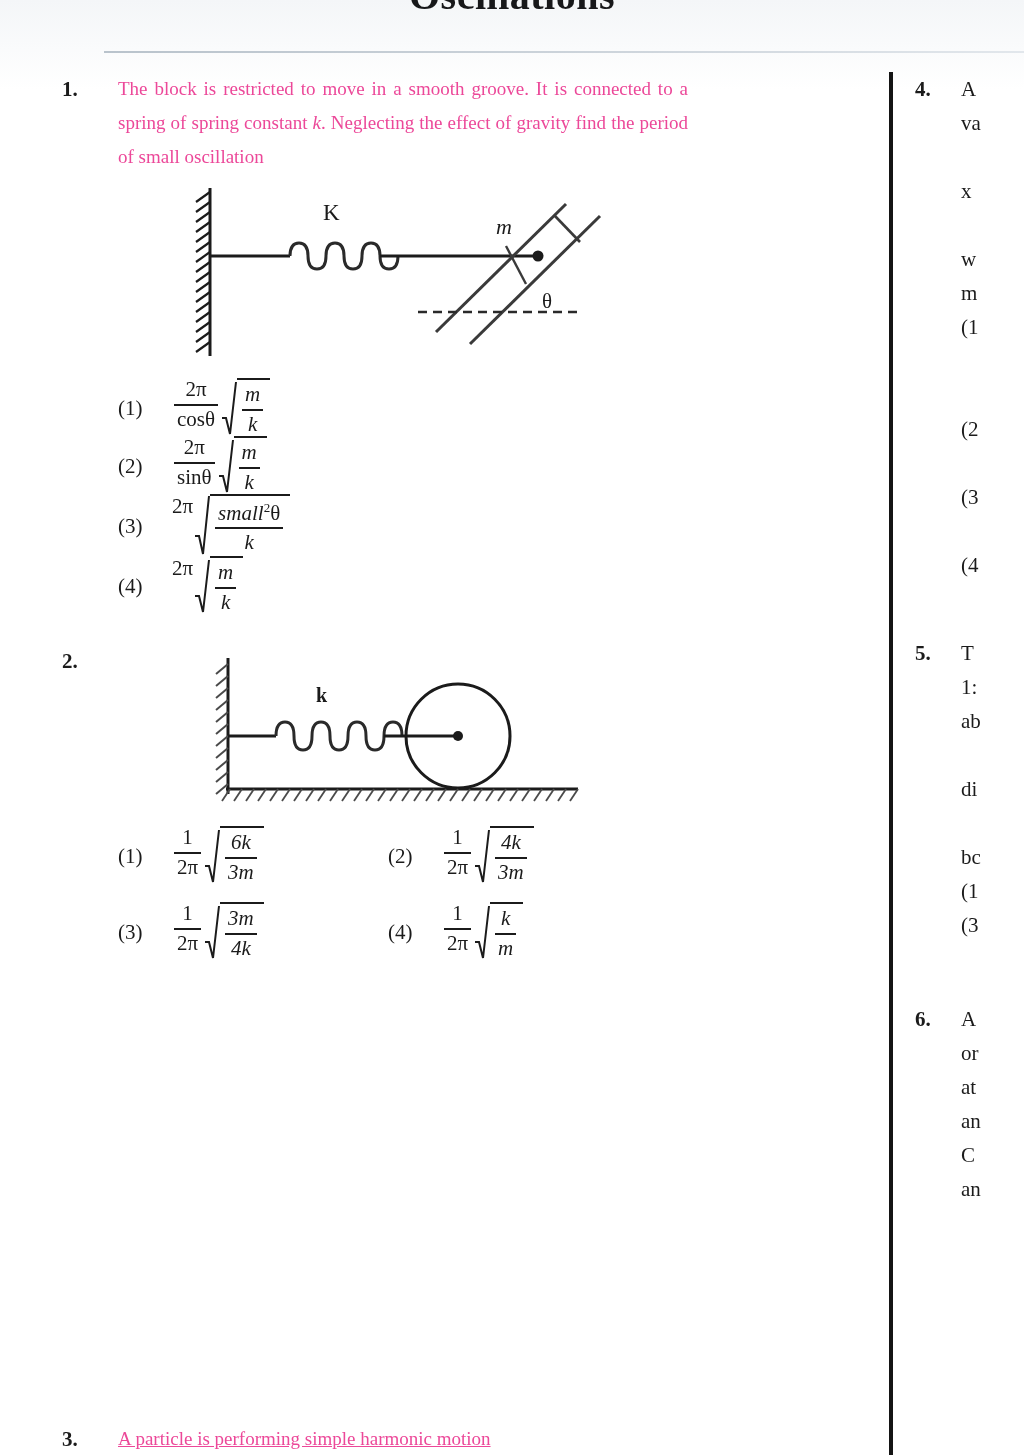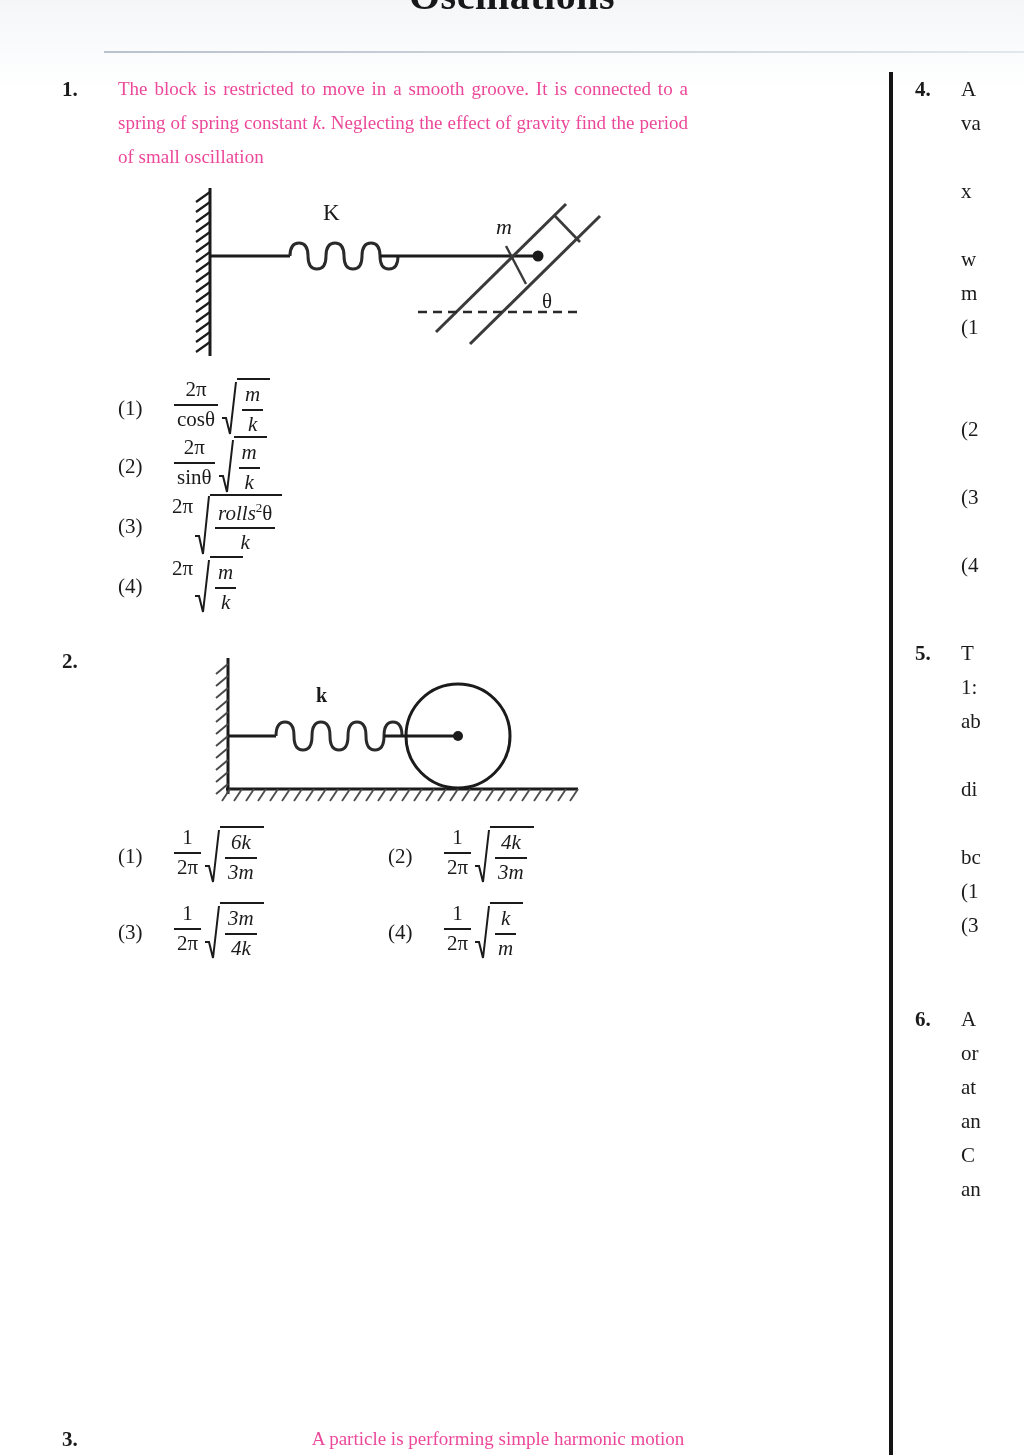--- a/index.html
+++ b/index.html
@@ -90,21 +90,21 @@
     flex: 1 1 auto;
   }
   .q-text {
     font-size: 19px;
     line-height: 34px;
     text-align: justify;
     text-justify: inter-word;
     width: 570px;
     color: #ec4899;
   }
-  .q-text.no-justify { text-align: center; }
+  .q-text.no-justify { text-align: left; text-decoration: underline; }
   .ital { font-style: italic; }
 
   
   .opts { margin-top: 14px; }
   .opt-row {
     display: flex;
     align-items: flex-start;
   }
   .opt {
     display: flex;
@@ -329,21 +329,21 @@
             <span class="opt-expr">
               <span>2π</span>
               <span class="sqrt">
                 <span class="radsign">
                   <svg width="15" height="62" viewBox="0 0 15 62">
                       <path d="M0 42 L4 42 L8 60 L14 2" stroke="#1b1b1b" stroke-width="2" fill="none"></path>
                     </svg>
                 </span>
                 <span class="radbody">
                   <span class="frac">
-                    <span class="num"><span class="mi">rolls</span><sup class="exp">2</sup><span>θ</span></span>
+                    <span class="num"><span class="mi">small</span><sup class="exp">2</sup><span>θ</span></span>
                     <span class="bar"></span>
                     <span class="den mi">k</span>
                   </span>
                 </span>
               </span>
             </span>
           </div>
         </div>
 
         <div class="opt-row">

